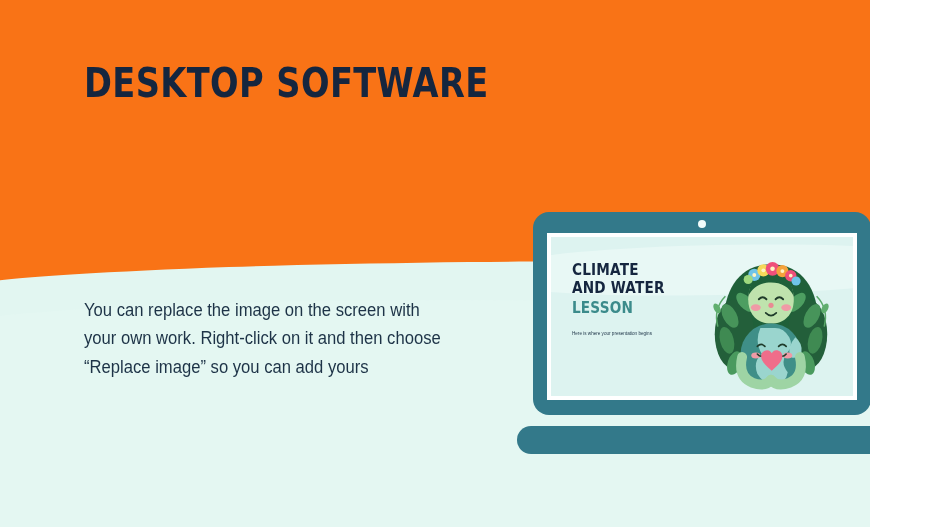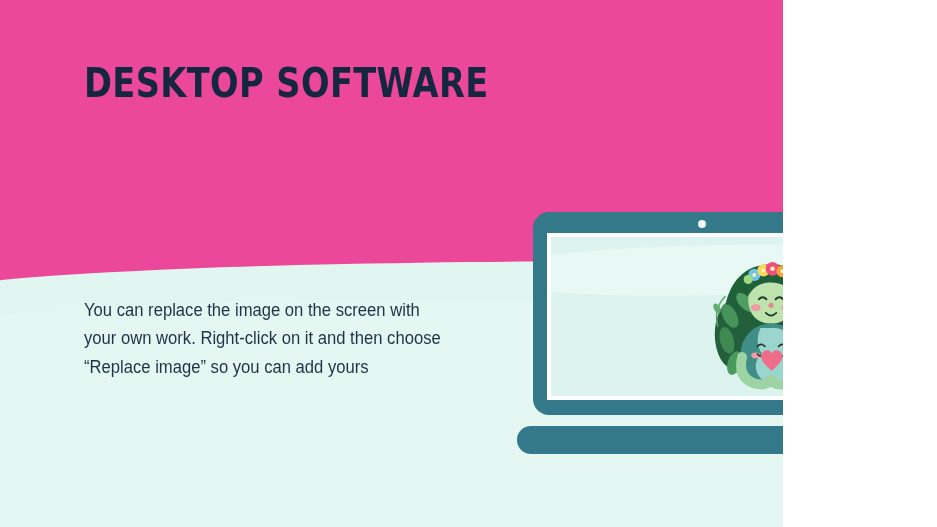--- a/index.html
+++ b/index.html
@@ -8,23 +8,23 @@
   }
   body {
     width: 937px;
     height: 527px;
     overflow: hidden;
     font-family: "Liberation Sans", sans-serif;
   }
 
   #slide {
     position: relative;
-    width: 783px;
+    width: 870px;
     height: 527px;
-    background: #ec4899;
+    background: #f97316;
     overflow: hidden;
   }
 
   
   .wave-band {
     position: absolute;
     left: -40px;
     top: 262px;
     width: 1020px;
     height: 150px;
@@ -208,20 +208,26 @@
     <div class="laptop-lid">
 
       <div class="laptop-camera"></div>
 
       <div class="laptop-bezel">
 
         <div class="screen">
 
           <div class="screen-wave"></div>
 
+          <div class="screen-text">
+            <div class="screen-heading">CLIMATE</div>
+            <div class="screen-heading">AND WATER</div>
+            <div class="screen-heading-accent">LESSON</div>
+            <div class="screen-sub">Here is where your presentation begins</div>
+          </div>
 
           <svg class="screen-art" viewBox="0 0 200 200">
 
             <path d="M100 28 C58 28 38 62 38 104 C38 150 56 178 100 178
                      C144 178 162 150 162 104 C162 62 142 28 100 28 Z" fill="#1f6039"></path>
 
             <ellipse cx="52" cy="120" rx="26" ry="46" fill="#235f3a"></ellipse>
             <ellipse cx="148" cy="120" rx="26" ry="46" fill="#235f3a"></ellipse>
 
             <ellipse cx="46" cy="96" rx="9" ry="17" fill="#47945a" transform="rotate(-28 46 96)"></ellipse>

